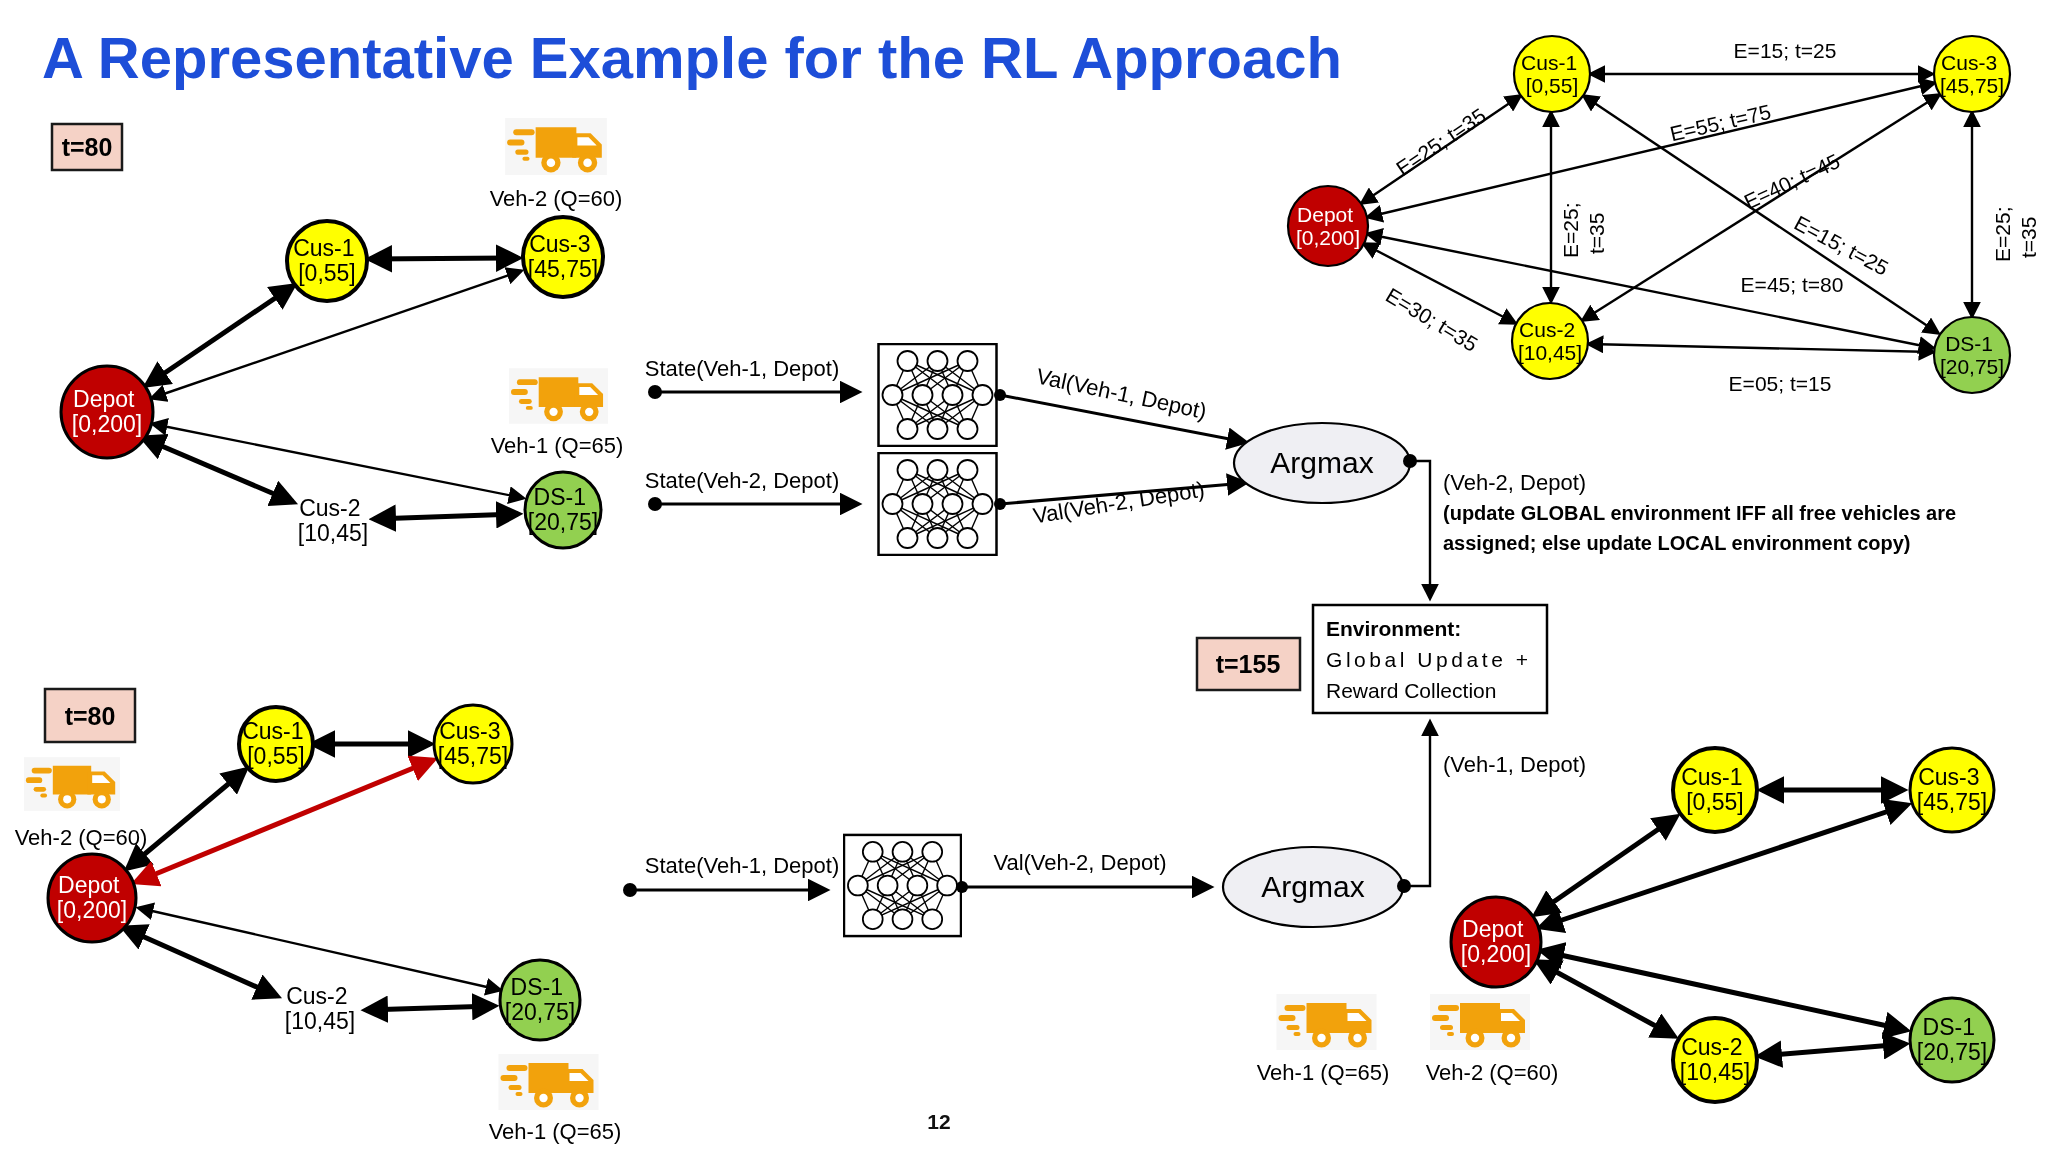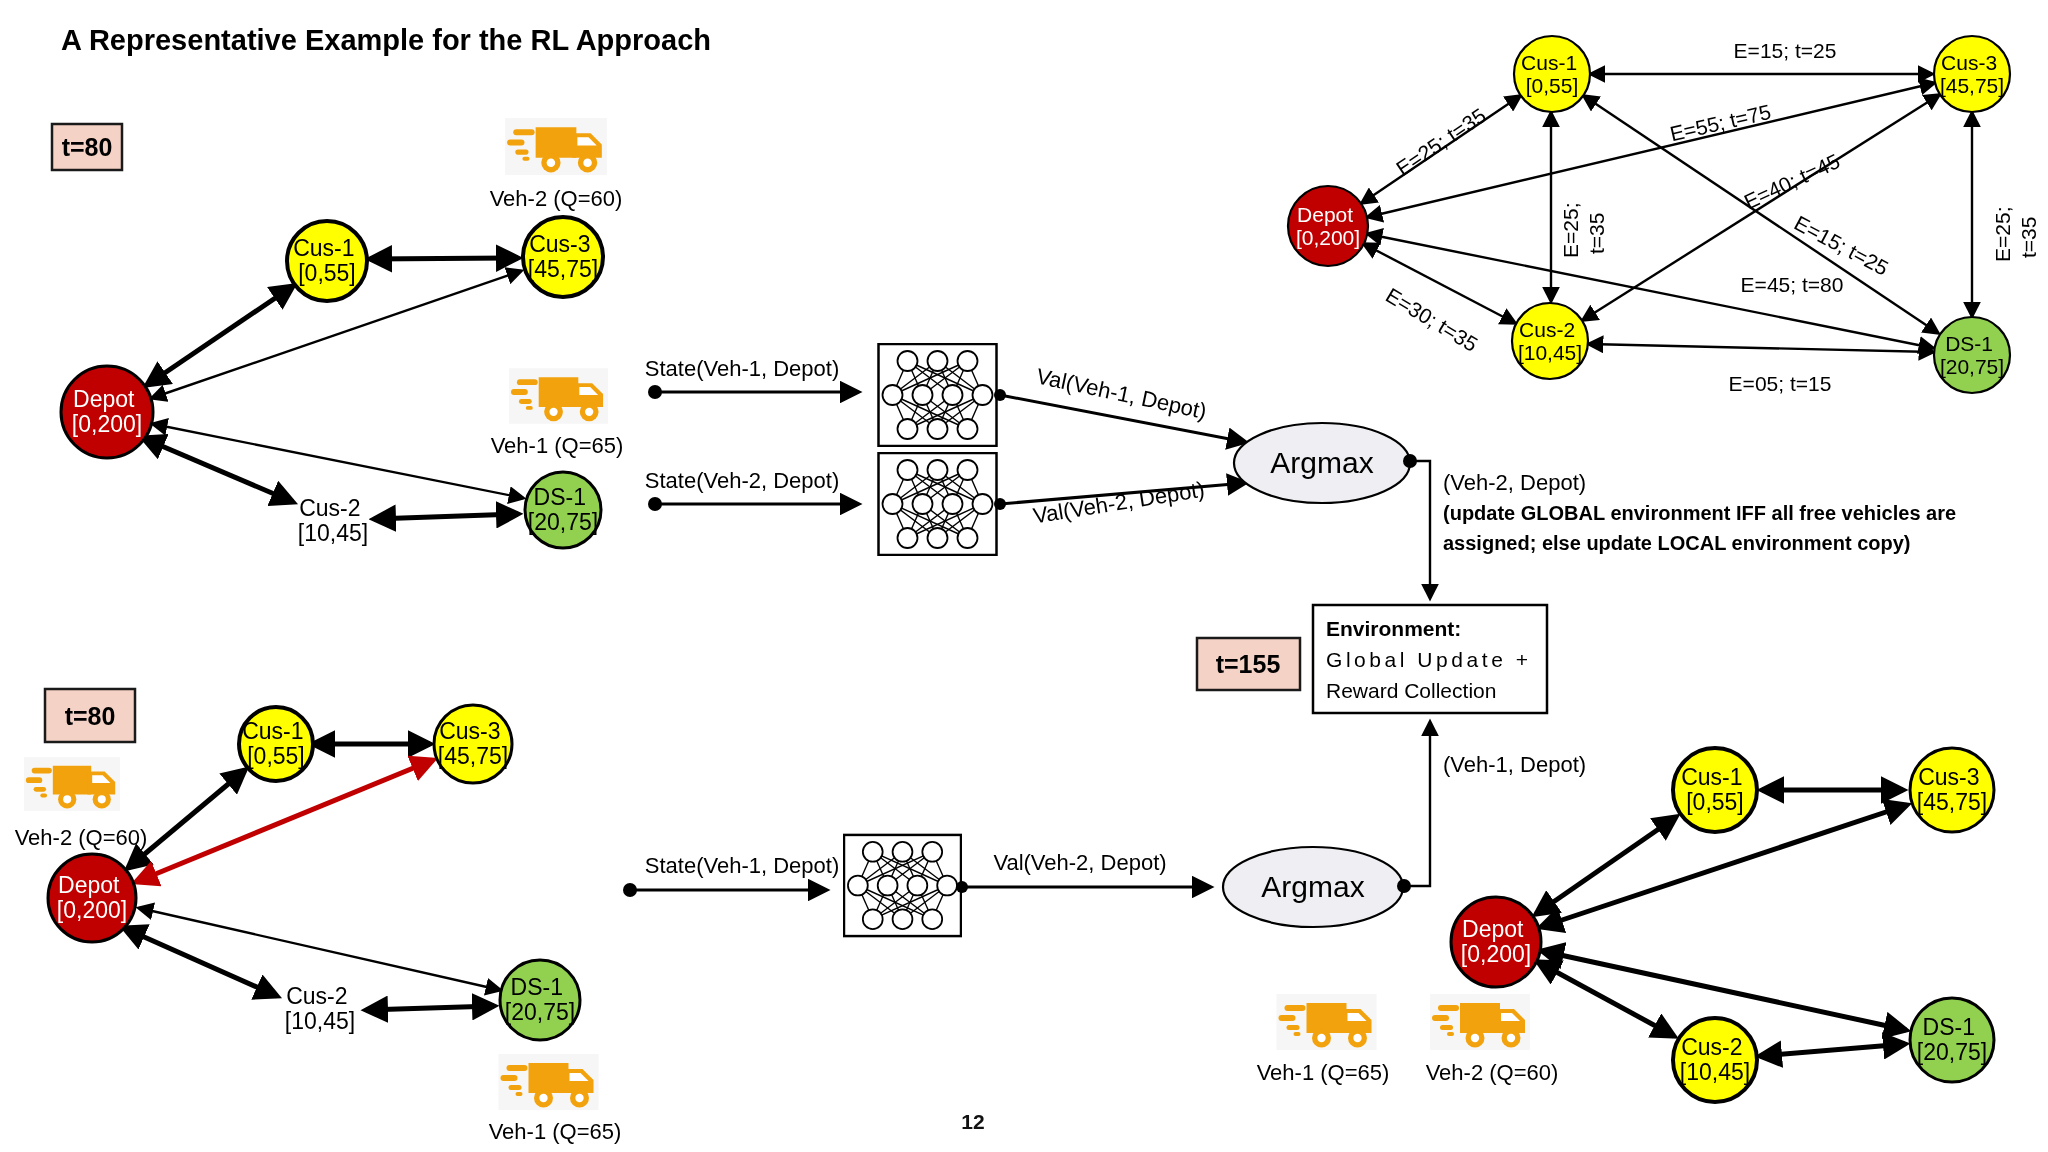--- a/index.html
+++ b/index.html
@@ -1,19 +1,19 @@
 <!DOCTYPE html>
 <html><head>
 <meta charset="utf-8">
 <style>
   html,body{margin:0;padding:0;background:#fff;}
   #slide{position:relative;width:2048px;height:1152px;background:#fff;overflow:hidden;
          font-family:"Liberation Sans", sans-serif;}
-  #title{position:absolute;left:61px;top:24px;font-size:29px;font-weight:bold;color:#000000;}
-  #pagenum{position:absolute;left:938px;top:1110px;width:70px;text-align:center;
+  #title{position:absolute;left:42px;top:24px;font-size:58px;font-weight:bold;color:#1d4ed8;}
+  #pagenum{position:absolute;left:904px;top:1110px;width:70px;text-align:center;
            font-size:21px;font-weight:bold;color:#111;}
   svg text{font-family:"Liberation Sans", sans-serif;fill:#000;}
   .nodetxt{font-size:23px;}
   .nodetxt-sm{font-size:21px;}
   .whitetxt{fill:#fff;}
   .edgelab{font-size:21px;}
   .flowtxt{font-size:22px;}
   .boldnote{font-size:20px;font-weight:bold;}
   .argmaxtxt{font-size:30px;}
   .badgetxt{font-size:25px;font-weight:bold;}

